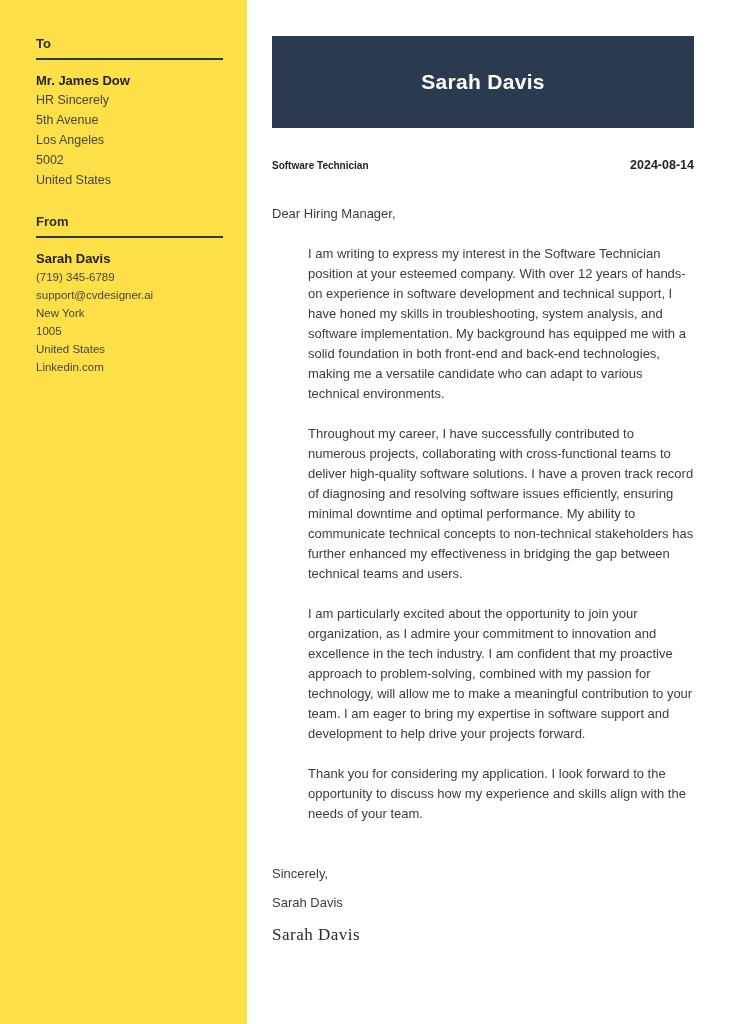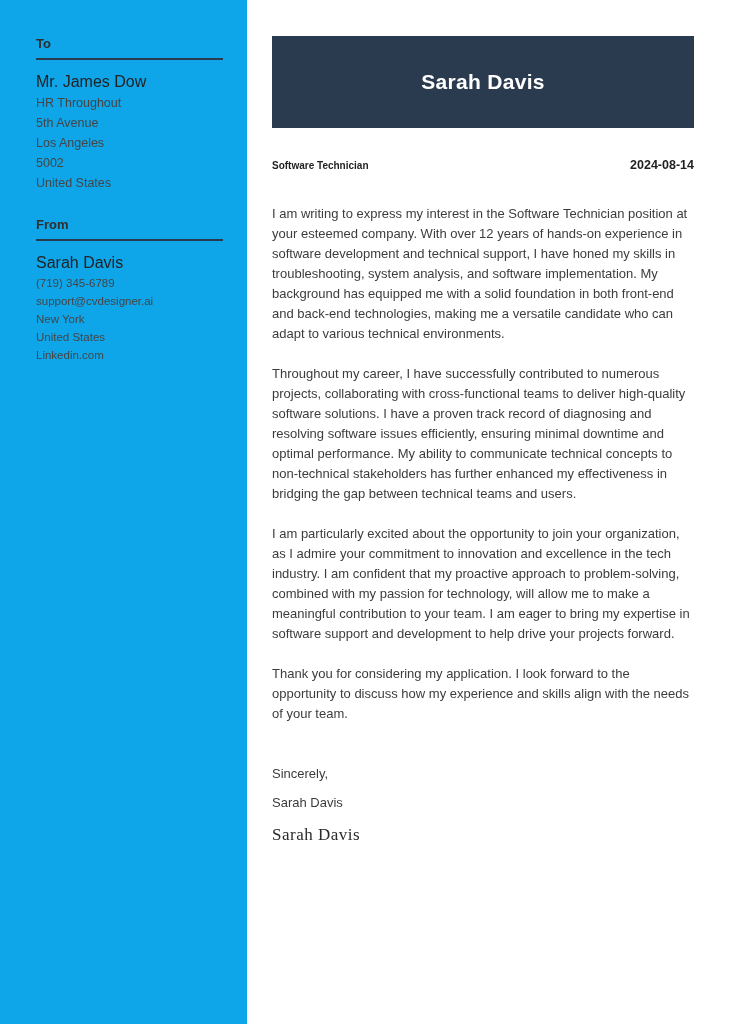--- a/index.html
+++ b/index.html
@@ -11,35 +11,35 @@
     overflow: hidden;
   }
   .page {
     width: 730px; height: 1024px;
     display: flex;
   }
   
   .sidebar {
     width: 247px;
     height: 100%;
-    background: #0ea5e9;
+    background: #fde047;
     padding: 36px 24px 0 36px;
     flex-shrink: 0;
   }
   .side-section { margin-bottom: 24px; }
   .side-label {
     font-size: 13px;
     font-weight: bold;
     color: #2e2e2e;
     padding-bottom: 7px;
     border-bottom: 2px solid #2a3b50;
   }
   .side-name {
-    font-size: 16px;
-    font-weight: normal;
+    font-size: 13px;
+    font-weight: bold;
     color: #222222;
     margin-top: 13px;
     margin-bottom: 2px;
   }
   .side-lines-to .side-line {
     font-size: 12.5px;
     color: #454545;
     line-height: 20px;
   }
   .side-lines-from .side-line {
@@ -81,21 +81,21 @@
     font-weight: bold;
     color: #1f1f1f;
   }
   .letter {
     margin-top: 32px;
     font-size: 13px;
     line-height: 20px;
     color: #3c3c3c;
   }
   .salutation { margin-bottom: 20px; }
-  .letter p.para { margin-bottom: 20px; }
+  .letter p.para { margin-bottom: 20px; margin-left: 36px; }
   .closing-block { margin-top: 40px; }
   .closing-line { line-height: 20px; margin-top: 9px; }
   .signature {
     margin-top: 12px;
     font-family: cursive;
     font-size: 17px;
     color: #2b2b2b;
     letter-spacing: 0.5px;
   }
 </style>
@@ -103,54 +103,56 @@
 <body>
 
 <div class="page">
 
   <aside class="sidebar">
 
     <section class="side-section">
       <div class="side-label">To</div>
       <div class="side-name">Mr. James Dow</div>
       <div class="side-lines-to">
-          <div class="side-line">HR Throughout</div>
+          <div class="side-line">HR Sincerely</div>
           <div class="side-line">5th Avenue</div>
           <div class="side-line">Los Angeles</div>
           <div class="side-line">5002</div>
           <div class="side-line">United States</div>
         </div>
     </section>
 
     <section class="side-section">
       <div class="side-label">From</div>
       <div class="side-name">Sarah Davis</div>
       <div class="side-lines-from">
           <div class="side-line">(719) 345-6789</div>
           <div class="side-line">support@cvdesigner.ai</div>
           <div class="side-line">New York</div>
+          <div class="side-line">1005</div>
           <div class="side-line">United States</div>
           <div class="side-line">Linkedin.com</div>
         </div>
     </section>
 
   </aside>
 
   <main class="main">
 
     <div class="header-box">
       <div class="header-name">Sarah Davis</div>
     </div>
 
     <div class="meta-row">
       <div class="job-title">Software Technician</div>
       <div class="date">2024-08-14</div>
     </div>
 
     <div class="letter">
+      <div class="salutation">Dear Hiring Manager,</div>
 
       <div>
           <p class="para">I am writing to express my interest in the Software Technician position at your esteemed company. With over 12 years of hands-on experience in software development and technical support, I have honed my skills in troubleshooting, system analysis, and software implementation. My background has equipped me with a solid foundation in both front-end and back-end technologies, making me a versatile candidate who can adapt to various technical environments.</p>
           <p class="para">Throughout my career, I have successfully contributed to numerous projects, collaborating with cross-functional teams to deliver high-quality software solutions. I have a proven track record of diagnosing and resolving software issues efficiently, ensuring minimal downtime and optimal performance. My ability to communicate technical concepts to non-technical stakeholders has further enhanced my effectiveness in bridging the gap between technical teams and users.</p>
           <p class="para">I am particularly excited about the opportunity to join your organization, as I admire your commitment to innovation and excellence in the tech industry. I am confident that my proactive approach to problem-solving, combined with my passion for technology, will allow me to make a meaningful contribution to your team. I am eager to bring my expertise in software support and development to help drive your projects forward.</p>
           <p class="para">Thank you for considering my application. I look forward to the opportunity to discuss how my experience and skills align with the needs of your team.</p>
         </div>
 
       <div class="closing-block">
         <div class="closing-line">Sincerely,</div>

